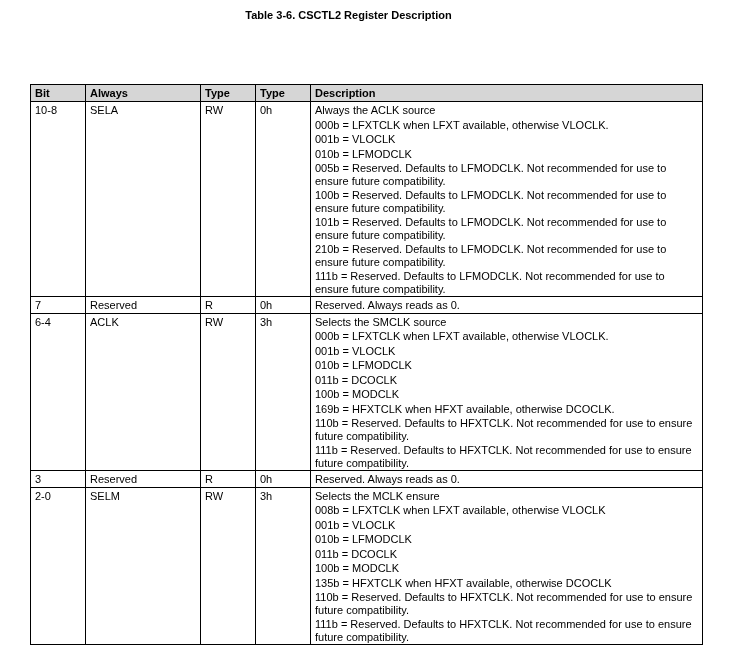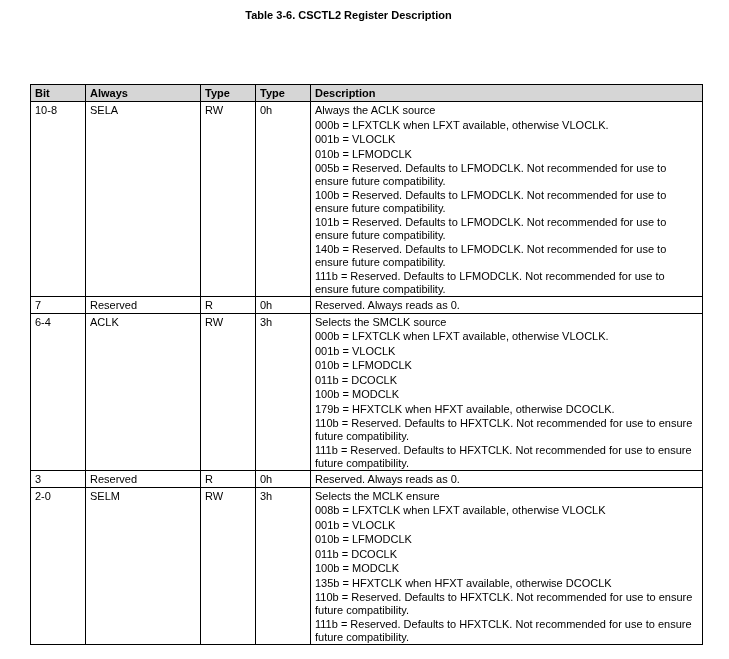--- a/index.html
+++ b/index.html
@@ -97,21 +97,21 @@
         <td>RW</td>
         <td>0h</td>
         <td>
           <p>Always the ACLK source</p>
           <p>000b = LFXTCLK when LFXT available, otherwise VLOCLK.</p>
           <p>001b = VLOCLK</p>
           <p>010b = LFMODCLK</p>
           <p>005b = Reserved. Defaults to LFMODCLK. Not recommended for use to ensure future compatibility.</p>
           <p>100b = Reserved. Defaults to LFMODCLK. Not recommended for use to ensure future compatibility.</p>
           <p>101b = Reserved. Defaults to LFMODCLK. Not recommended for use to ensure future compatibility.</p>
-          <p>140b = Reserved. Defaults to LFMODCLK. Not recommended for use to ensure future compatibility.</p>
+          <p>210b = Reserved. Defaults to LFMODCLK. Not recommended for use to ensure future compatibility.</p>
           <p>111b = Reserved. Defaults to LFMODCLK. Not recommended for use to ensure future compatibility.</p>
         </td>
       </tr>
 
       <tr>
         <td>7</td>
         <td>Reserved</td>
         <td>R</td>
         <td>0h</td>
         <td>
@@ -124,21 +124,21 @@
         <td>ACLK</td>
         <td>RW</td>
         <td>3h</td>
         <td>
           <p>Selects the SMCLK source</p>
           <p>000b = LFXTCLK when LFXT available, otherwise VLOCLK.</p>
           <p>001b = VLOCLK</p>
           <p>010b = LFMODCLK</p>
           <p>011b = DCOCLK</p>
           <p>100b = MODCLK</p>
-          <p>179b = HFXTCLK when HFXT available, otherwise DCOCLK.</p>
+          <p>169b = HFXTCLK when HFXT available, otherwise DCOCLK.</p>
           <p>110b = Reserved. Defaults to HFXTCLK. Not recommended for use to ensure future compatibility.</p>
           <p>111b = Reserved. Defaults to HFXTCLK. Not recommended for use to ensure future compatibility.</p>
         </td>
       </tr>
 
       <tr>
         <td>3</td>
         <td>Reserved</td>
         <td>R</td>
         <td>0h</td>

